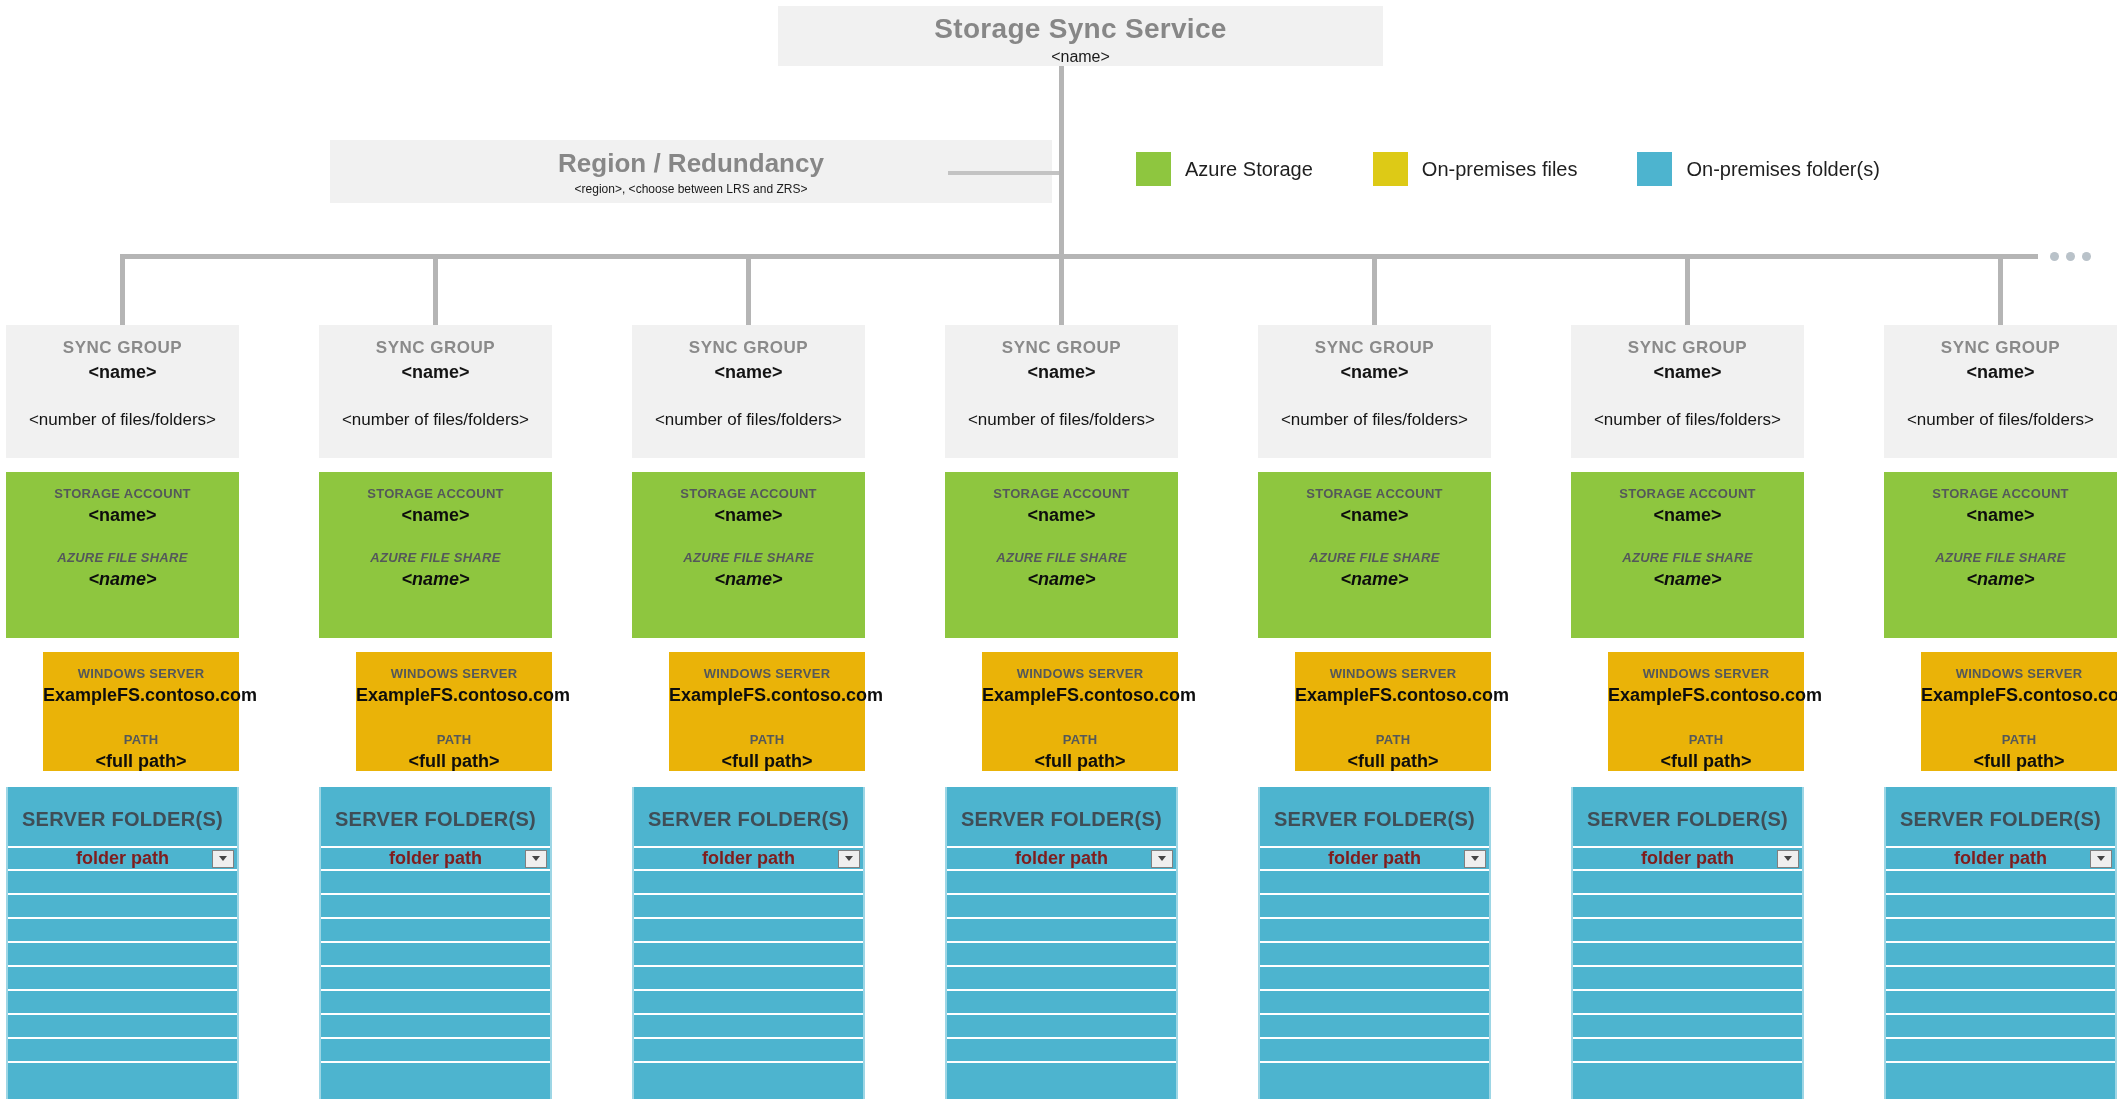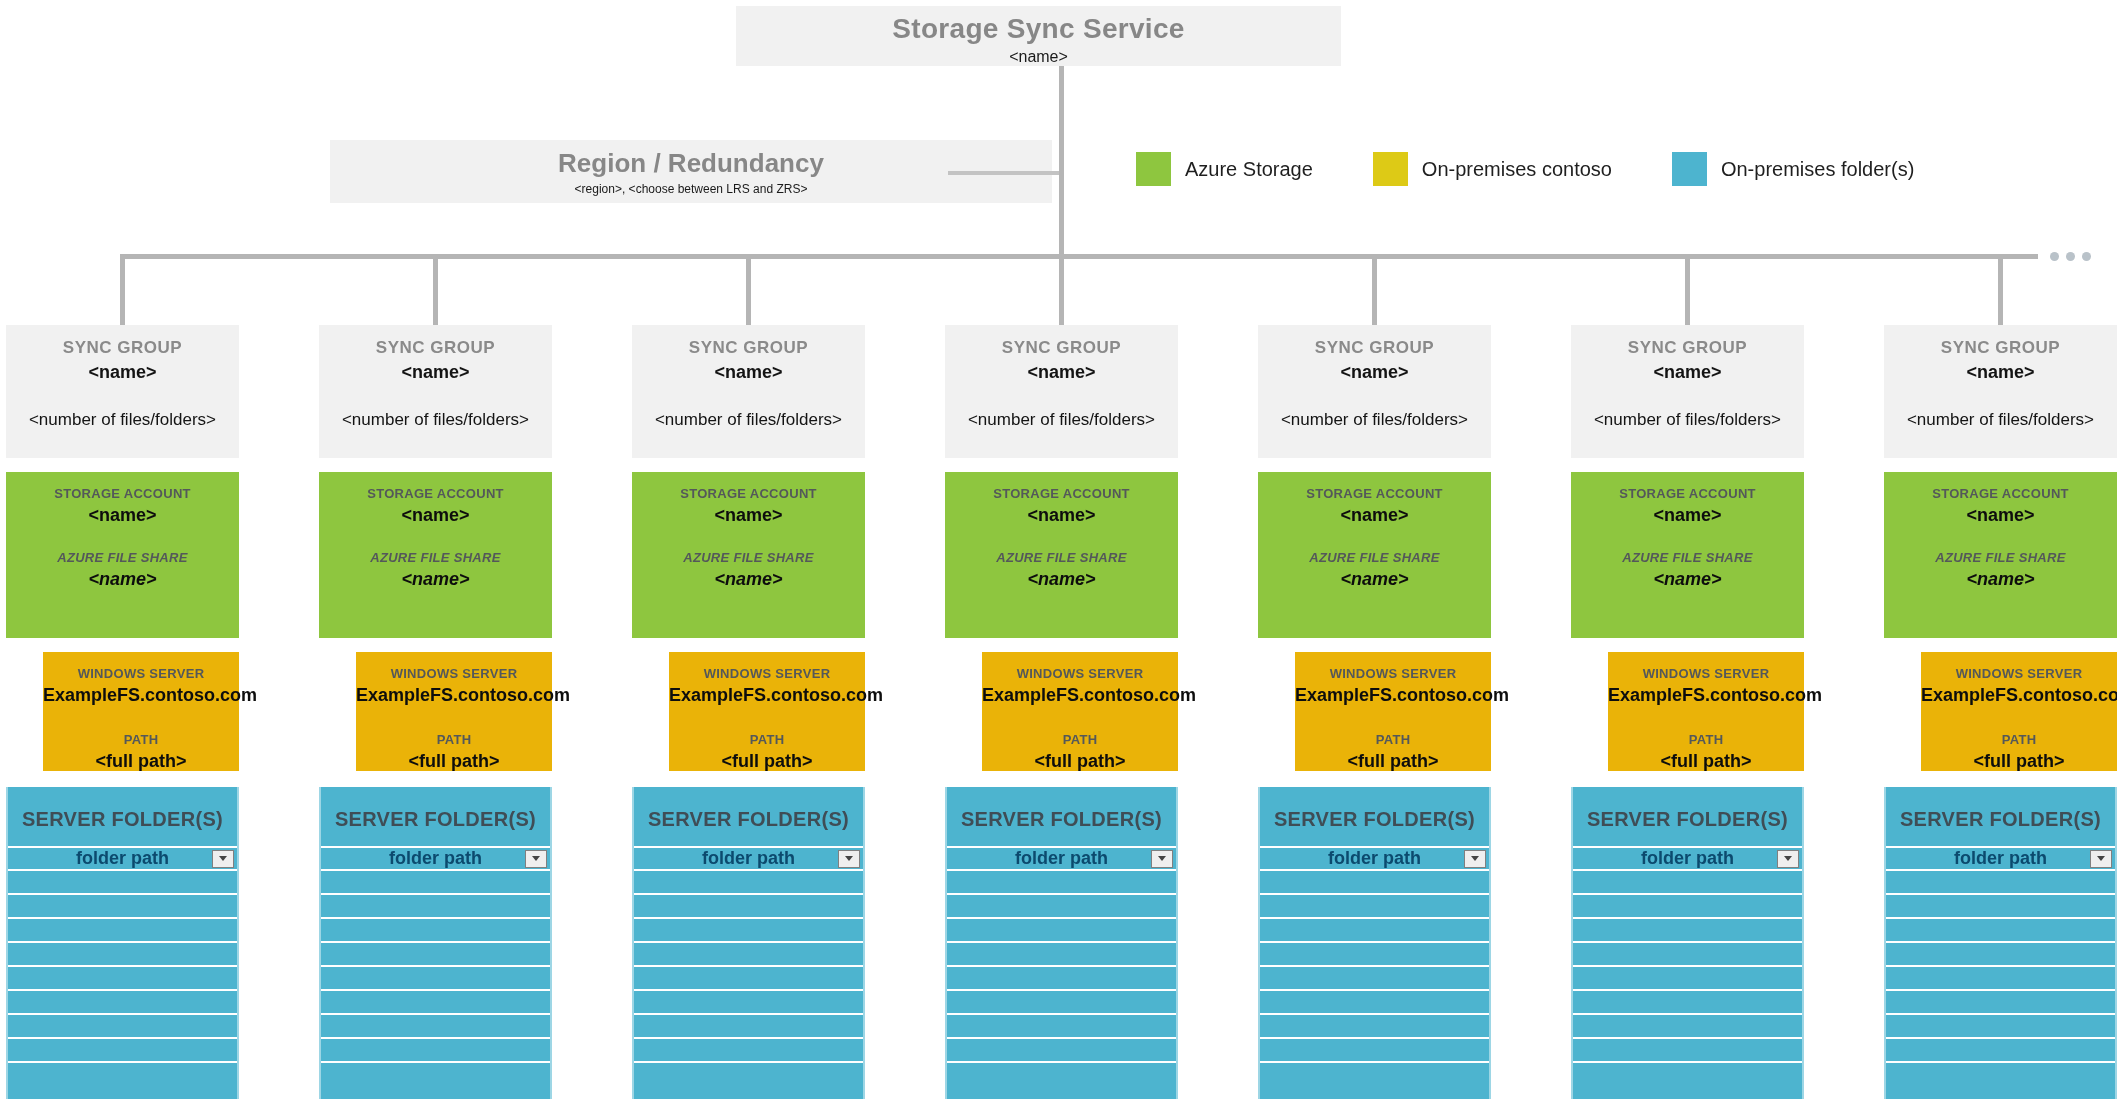--- a/index.html
+++ b/index.html
@@ -5,21 +5,21 @@
   html,body{margin:0;padding:0;}
   body{
     width:2117px;height:1103px;position:relative;overflow:hidden;
     background:#ffffff;font-family:"Liberation Sans","DejaVu Sans",sans-serif;
   }
   .graybox{background:#f1f1f1;position:absolute;text-align:center;}
   .graybox .gtitle{font-weight:bold;color:#878787;}
   .graybox .gsub{color:#1a1a1a;}
 
   
-  #root-box{left:736px;top:6px;width:605px;height:60px;}
+  #root-box{left:778px;top:6px;width:605px;height:60px;}
   #root-box .gtitle{font-size:28px;padding-top:7px;letter-spacing:.3px;}
   #root-box .gsub{font-size:16px;margin-top:3px;}
 
   
   #region-box{left:330px;top:140px;width:722px;height:63px;}
   #region-box .gtitle{font-size:26px;padding-top:8px;}
   #region-box .gsub{font-size:12px;margin-top:3px;}
 
   
   .line{position:absolute;background:#b5b5b5;}
@@ -55,21 +55,21 @@
 
   .cb-label{font-size:13px;font-weight:bold;color:#54585a;letter-spacing:.3px;}
   .cb-value{font-size:18px;font-weight:bold;color:#0d0d0d;margin-top:4px;}
   .box-green .grp1,.box-yellow .grp1{padding-top:14px;}
   .box-green .grp2{margin-top:24px;font-style:italic;}
   .box-yellow .grp2{margin-top:26px;}
 
   .sf-title{font-size:20px;font-weight:bold;color:#3f4d56;letter-spacing:.3px;padding-top:21px;}
   .folder-row{margin-top:15px;height:21px;border-top:2px solid #ffffff;border-bottom:2px solid #ffffff;
               position:relative;display:flex;align-items:center;justify-content:center;cursor:pointer;}
-  .folder-value{font-size:18px;font-weight:bold;color:#0c4a6e;}
+  .folder-value{font-size:18px;font-weight:bold;color:#7f1d1d;}
   .dd-btn{position:absolute;right:3px;top:50%;transform:translateY(-50%);width:20px;height:16px;
           background:#efefef;border:1px solid #808080;display:flex;align-items:center;justify-content:center;}
   .dd-arrow{width:0;height:0;border-left:4px solid transparent;border-right:4px solid transparent;
             border-top:5px solid #444;display:block;}
   .sf-row{height:22px;border-bottom:2px solid #ffffff;}
 </style>
 </head>
 <body>
 
 <div class="graybox" id="root-box">
@@ -91,21 +91,21 @@
   <span></span>
 </div>
 
 <div id="legend">
   <div class="legend-item">
     <span class="legend-swatch sw-green"></span>
     <span class="legend-label">Azure Storage</span>
   </div>
   <div class="legend-item">
     <span class="legend-swatch sw-yellow"></span>
-    <span class="legend-label">On-premises contoso</span>
+    <span class="legend-label">On-premises files</span>
   </div>
   <div class="legend-item">
     <span class="legend-swatch sw-blue"></span>
     <span class="legend-label">On-premises folder(s)</span>
   </div>
 </div>
 
 <div id="columns">
   <div class="column">
     <div class="drop-line"></div>

